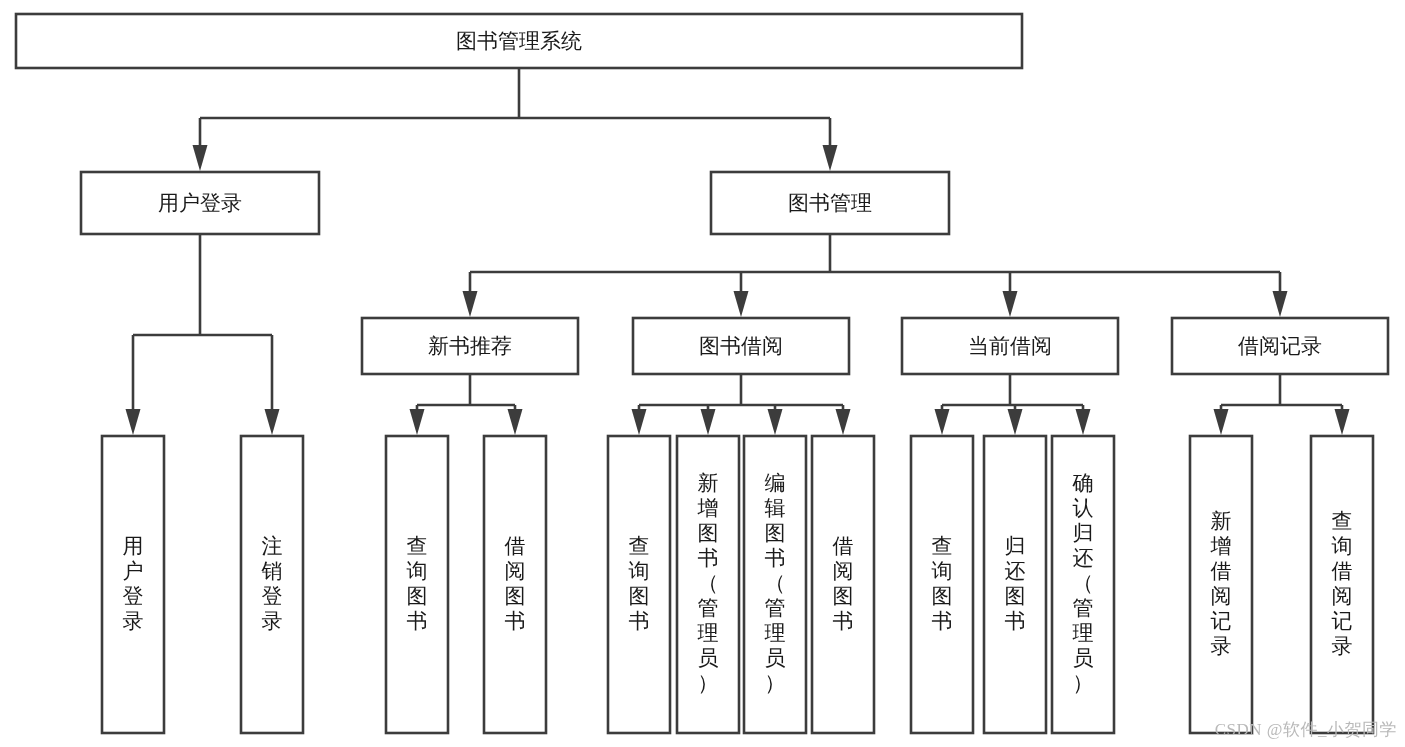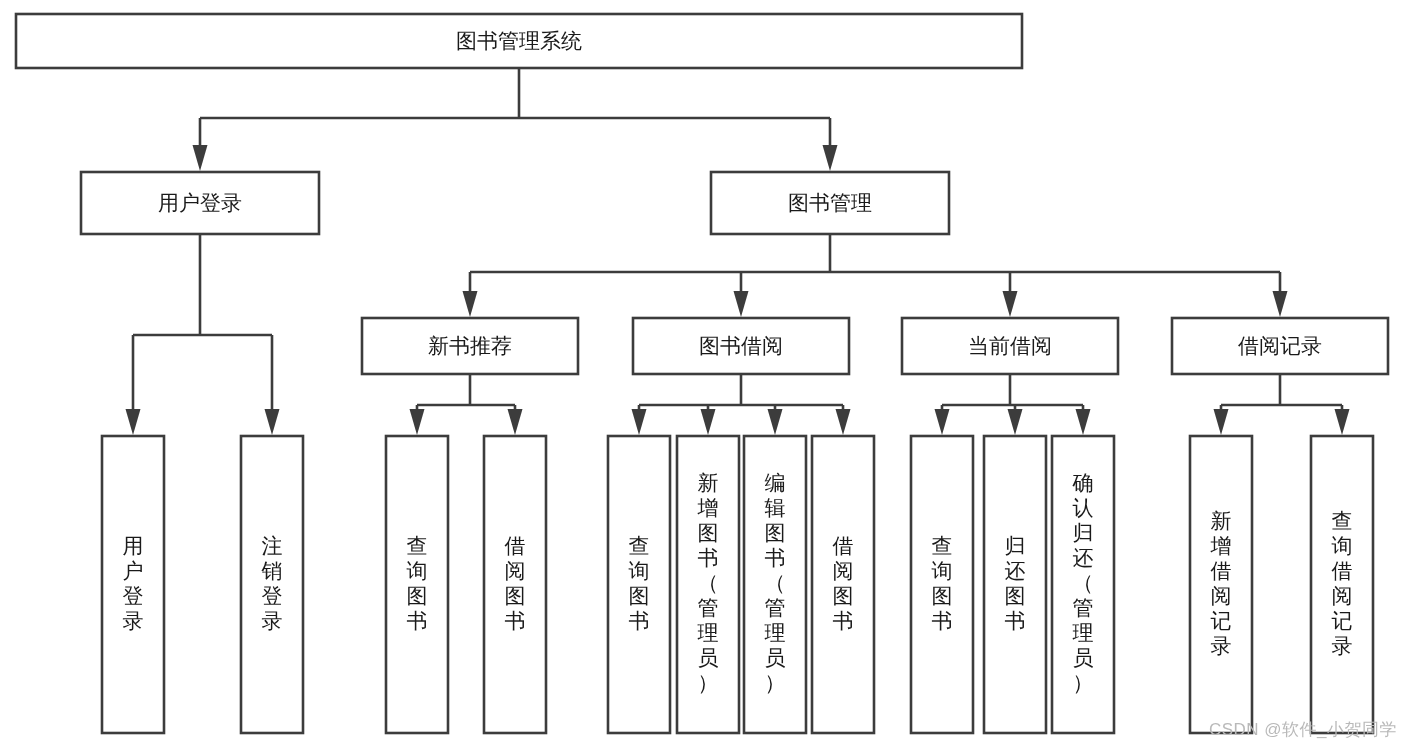--- a/index.html
+++ b/index.html
@@ -53,21 +53,21 @@
     font-family: "Liberation Sans", "DejaVu Sans", sans-serif;
     font-size: 21px;
     fill: #1a1a1a;
     text-anchor: middle;
     dominant-baseline: middle;
   }
   .watermark-text {
     position: absolute;
     right: 8px;
     bottom: 6px;
-    font-family: Liberation Sans, sans-serif;
+    font-family: Liberation Serif, serif;
     font-size: 17px;
     color: #b9b9b9;
     white-space: nowrap;
     letter-spacing: 0.5px;
   }
 </style>
 </head>
 <body>
 
 <div id="diagram-root">

